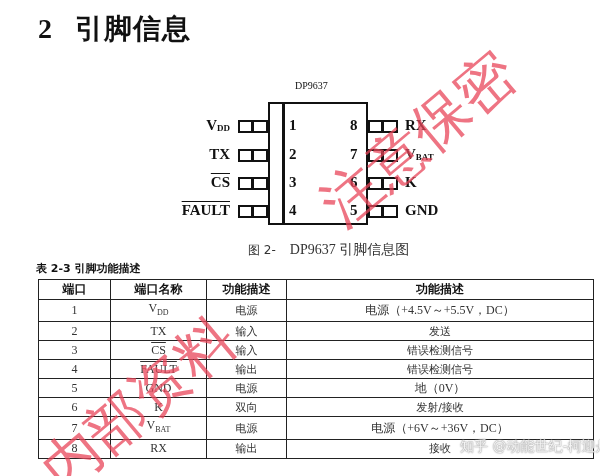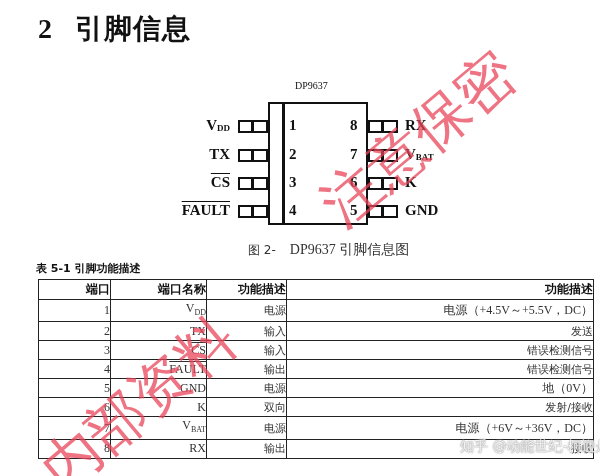--- a/index.html
+++ b/index.html
@@ -20,21 +20,21 @@
   .pin-label sub { font-size: 9px; vertical-align: -1px; }
   .overline { text-decoration: overline; font-family: Liberation Serif, serif; }
   .caption { left: 248px; top: 241px; font-size: 14px; color: #333; font-family: "Liberation Serif", serif; }
   .caption .cjk { font-family: "DejaVu Sans", sans-serif; font-size: 12px; }
   .table-title { left: 36px; top: 261px; font-size: 11px; font-weight: bold; font-family: "DejaVu Sans", sans-serif; }
   table.pins {
     position: absolute; left: 38px; top: 279px; width: 556px; border-collapse: collapse;
     font-size: 12px;
   }
   table.pins th, table.pins td {
-    border: 1.3px solid #222; text-align: right; padding: 0; height: 18px; line-height: 17px;
+    border: 1.3px solid #222; text-align: center; padding: 0; height: 18px; line-height: 17px;
   }
   table.pins th { font-family: "DejaVu Sans", sans-serif; font-weight: bold; font-size: 12px; height: 19px; }
   table.pins td.cjk { font-family: "DejaVu Sans", sans-serif; font-size: 11px; color: #333; margin-top: 16px; }
   table.pins td.mix { font-size: 12px; color: #333; }
   table.pins td sub { font-size: 8px; }
   .watermark {
     position: absolute; color: rgba(232, 70, 90, 0.75); font-family: "DejaVu Serif", serif;
     font-size: 58px; pointer-events: none; white-space: nowrap; transform-origin: left center;
   }
   .wm-credit {
@@ -82,21 +82,21 @@
   <div class="abs pin-label" style="left:405px; top:117px;">RX</div>
   <div class="abs pin-label" style="left:405px; top:146px;"><span>V</span><sub>BAT</sub></div>
   <div class="abs pin-label" style="left:405px; top:174px;">K</div>
   <div class="abs pin-label" style="left:405px; top:202px;">GND</div>
 
   <div class="abs caption">
     <span class="cjk">图 2-</span>&nbsp;&nbsp;&nbsp;&nbsp;<span>DP9637 引脚信息图</span>
   </div>
 </div>
 
-<div class="abs table-title">表 5-1 引脚功能描述</div>
+<div class="abs table-title">表 2-3 引脚功能描述</div>
 
 <table class="pins">
   <colgroup>
     <col style="width:72px">
       <col style="width:96px">
       <col style="width:80px">
       <col>
   </colgroup>
   <thead>
     <tr>

